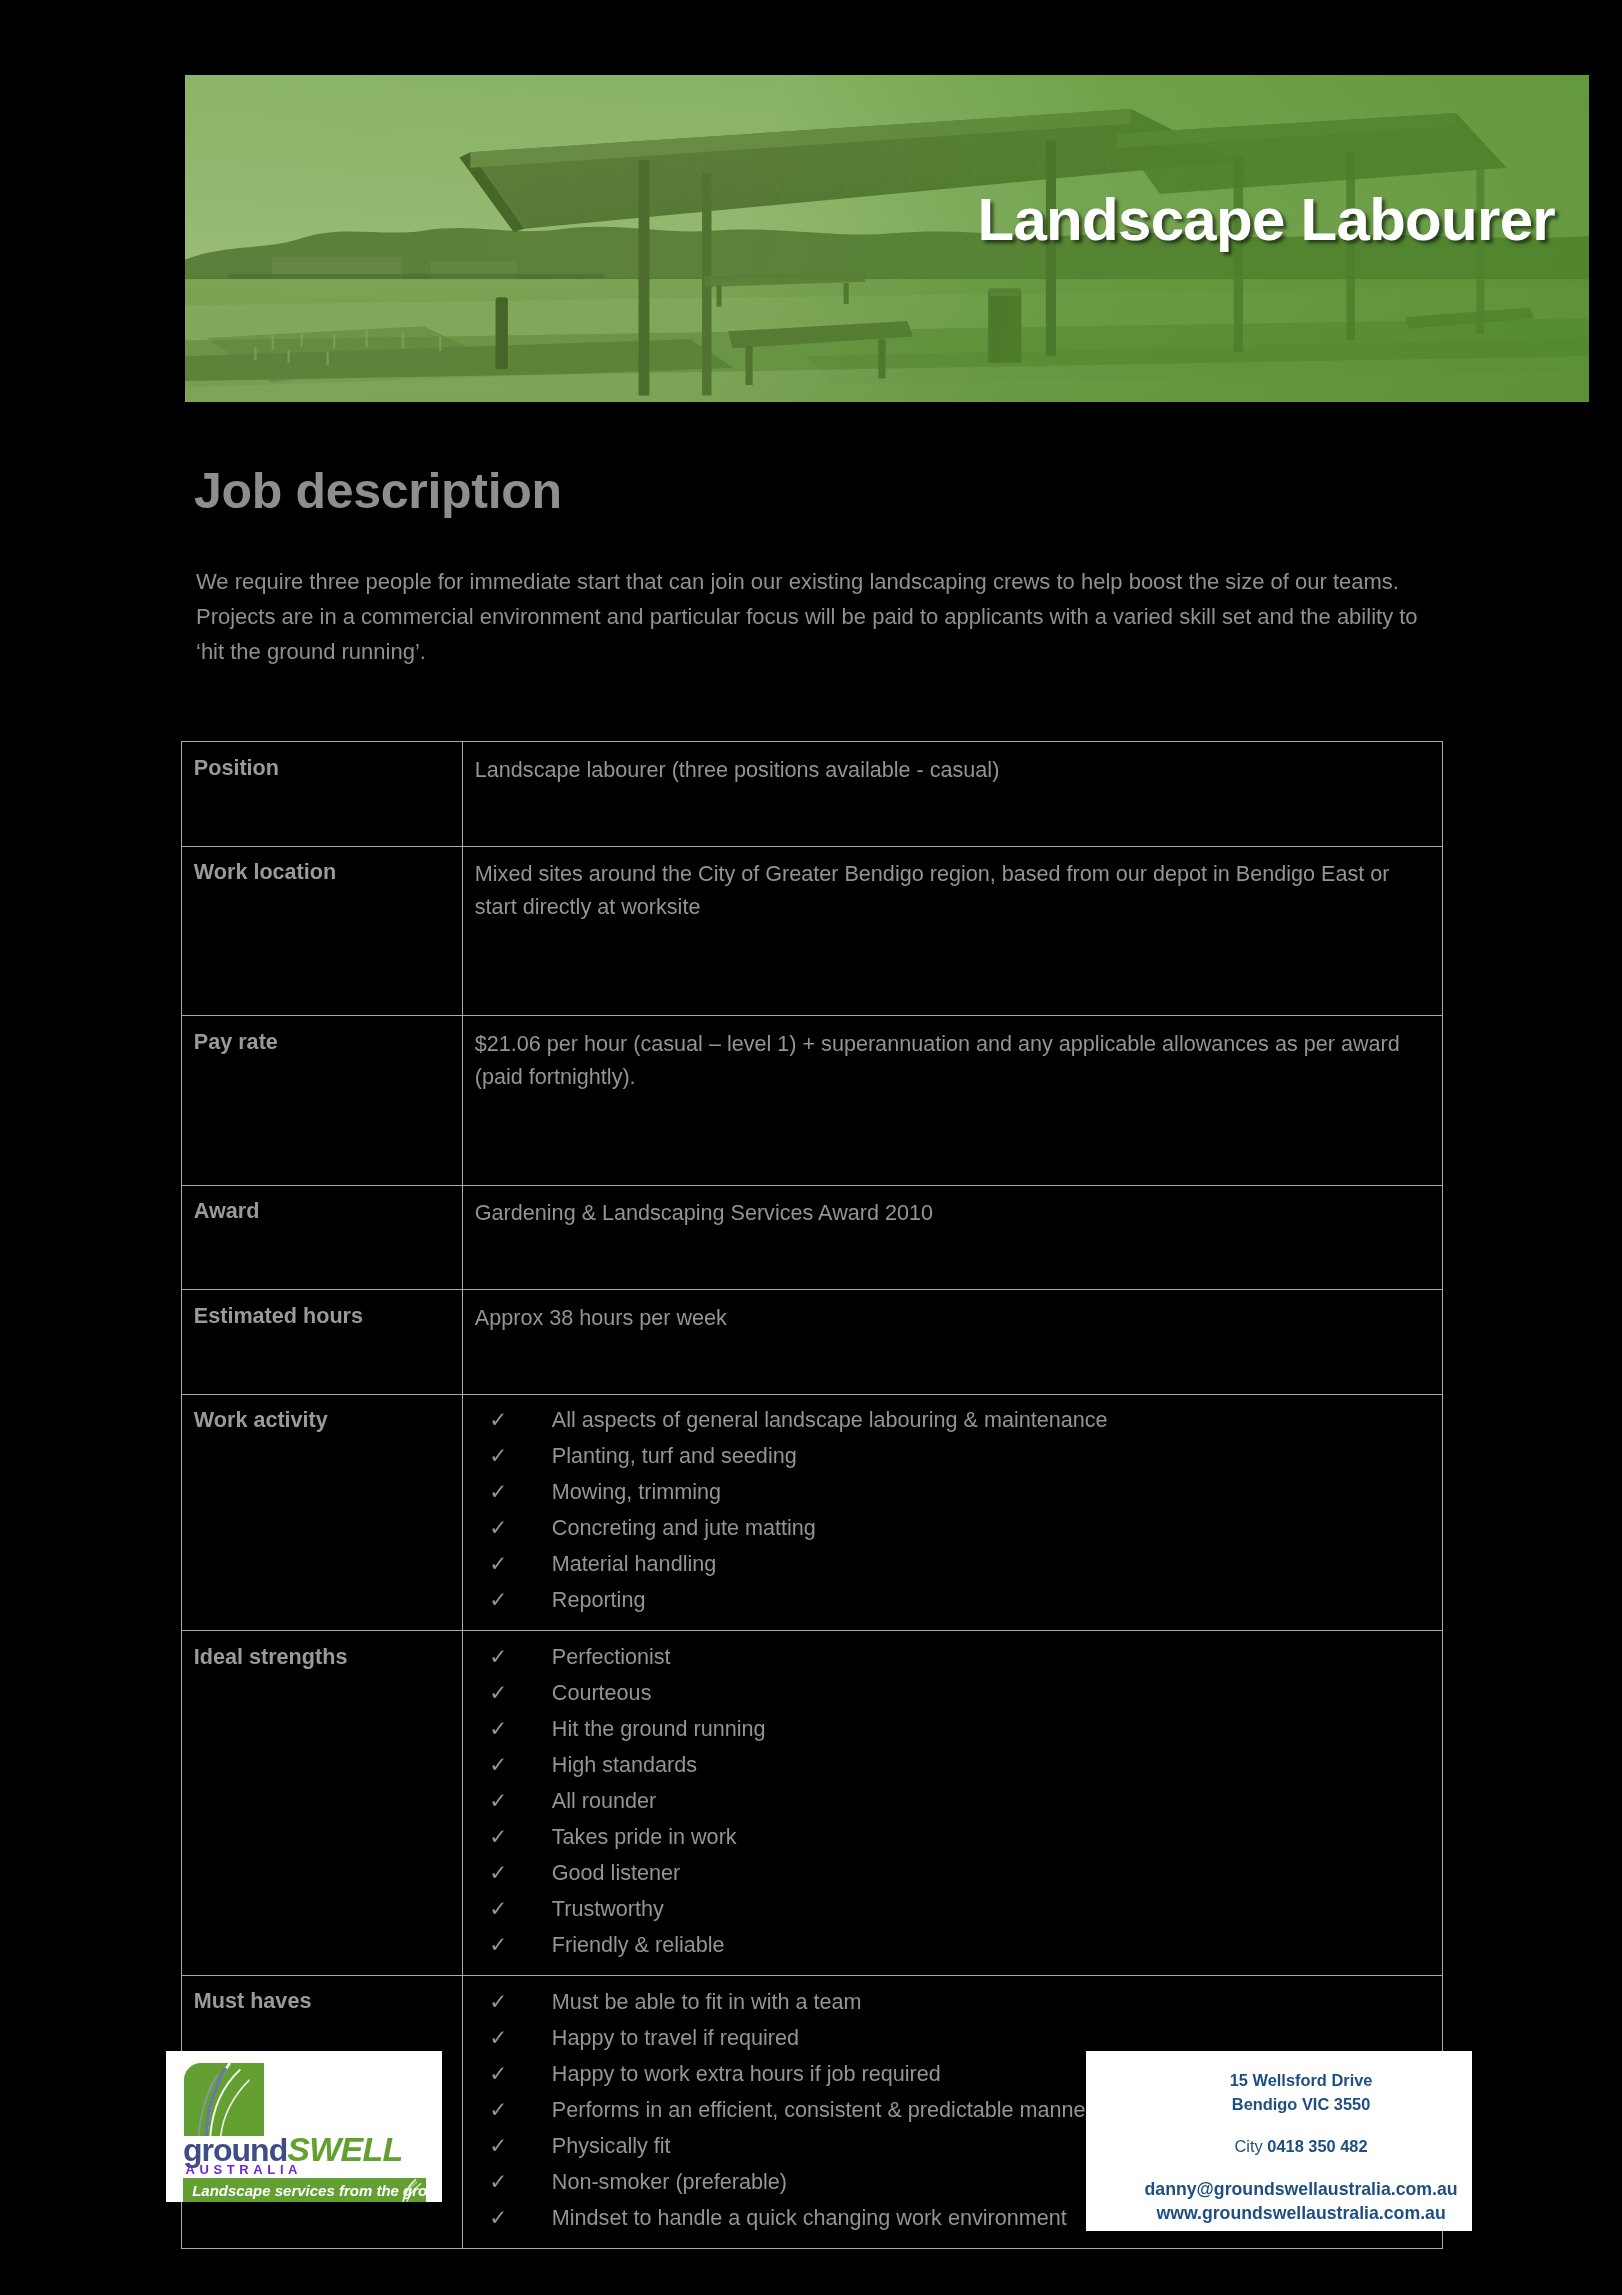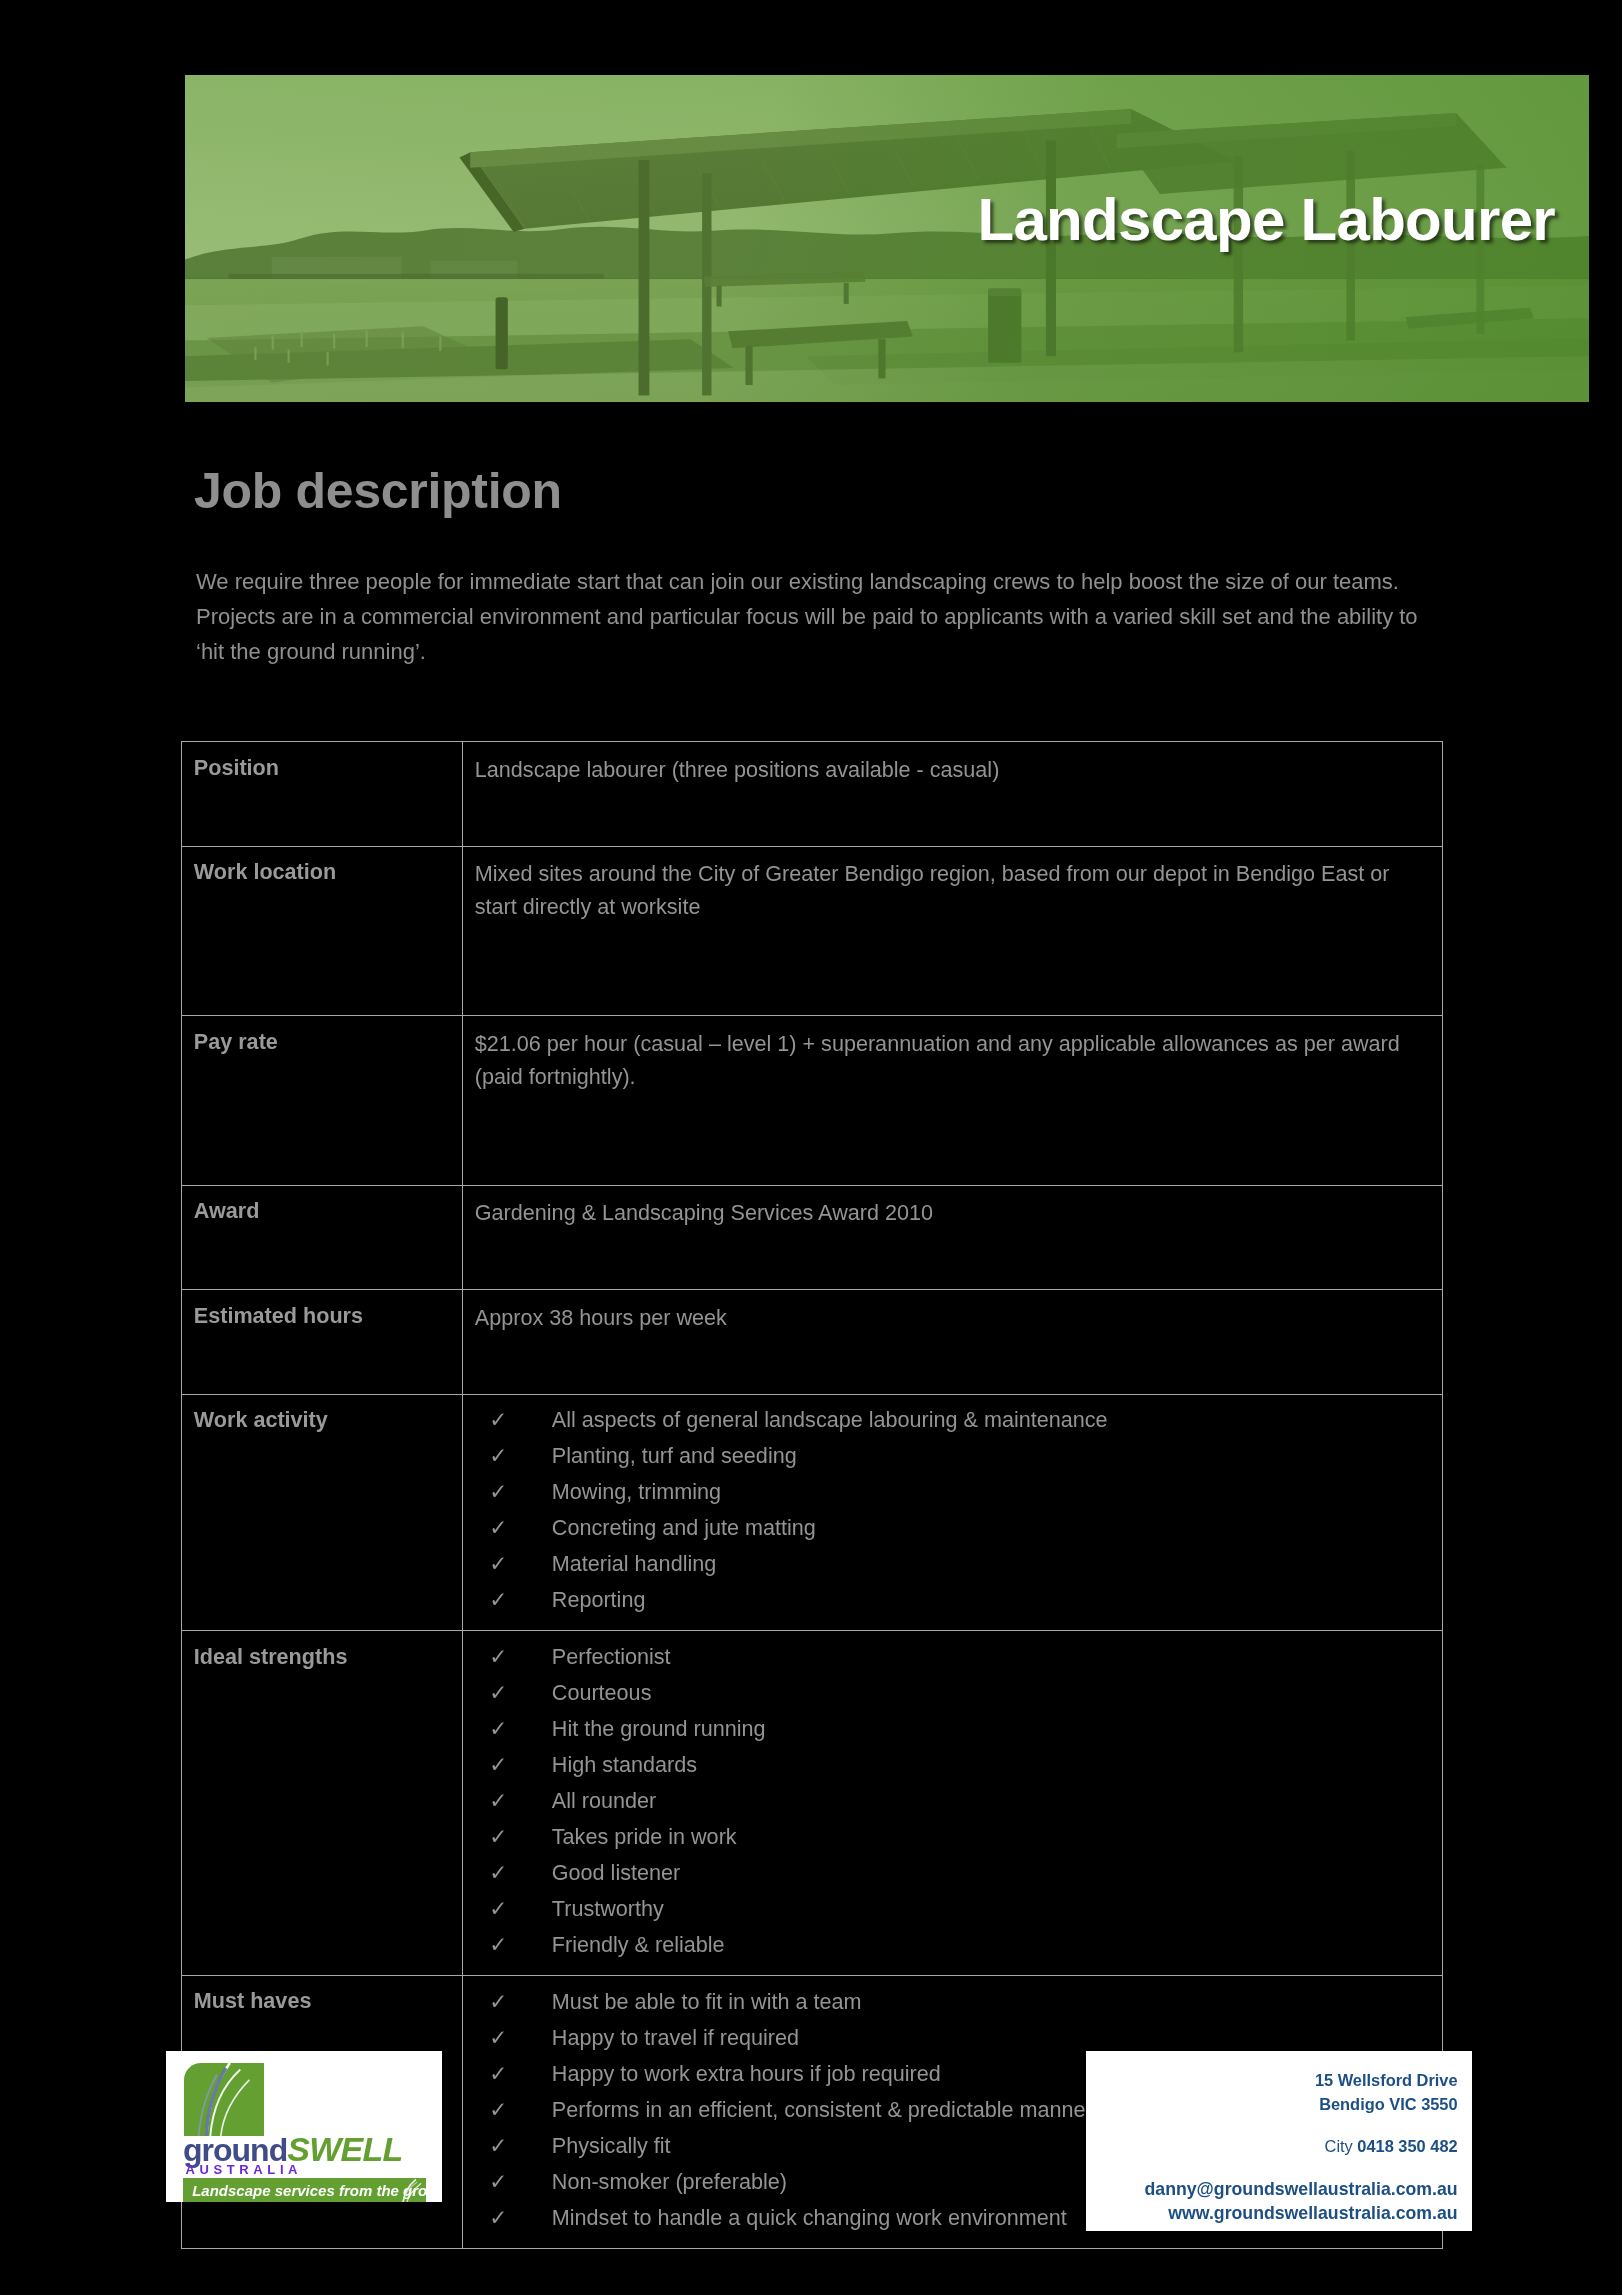--- a/index.html
+++ b/index.html
@@ -216,21 +216,21 @@
     left: 1086px;
     top: 2051px;
     width: 386px;
     height: 180px;
     background: #ffffff;
   }
   .contact-inner {
     position: absolute;
     right: 14.4px;
     top: 18.3px;
-    text-align: right;
+    text-align: center;
     color: #1d4f84;
   }
   .contact-addr {
     font-size: 16.4px;
     font-weight: bold;
     line-height: 23.6px;
     white-space: nowrap;
   }
   .contact-phone {
     margin-top: 18.3px;

